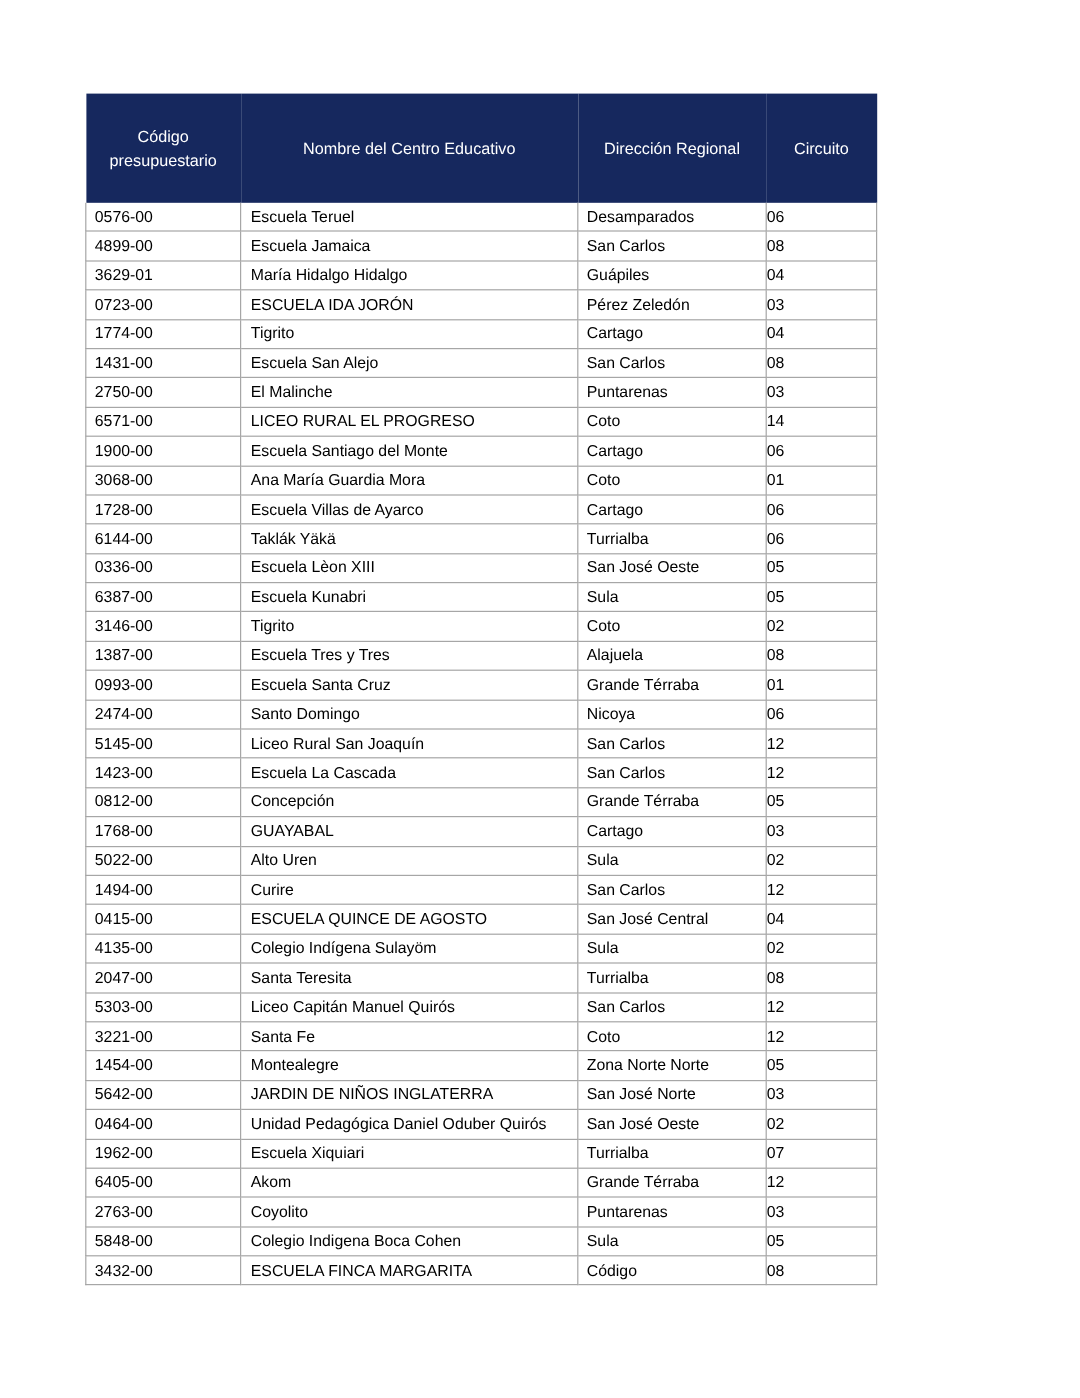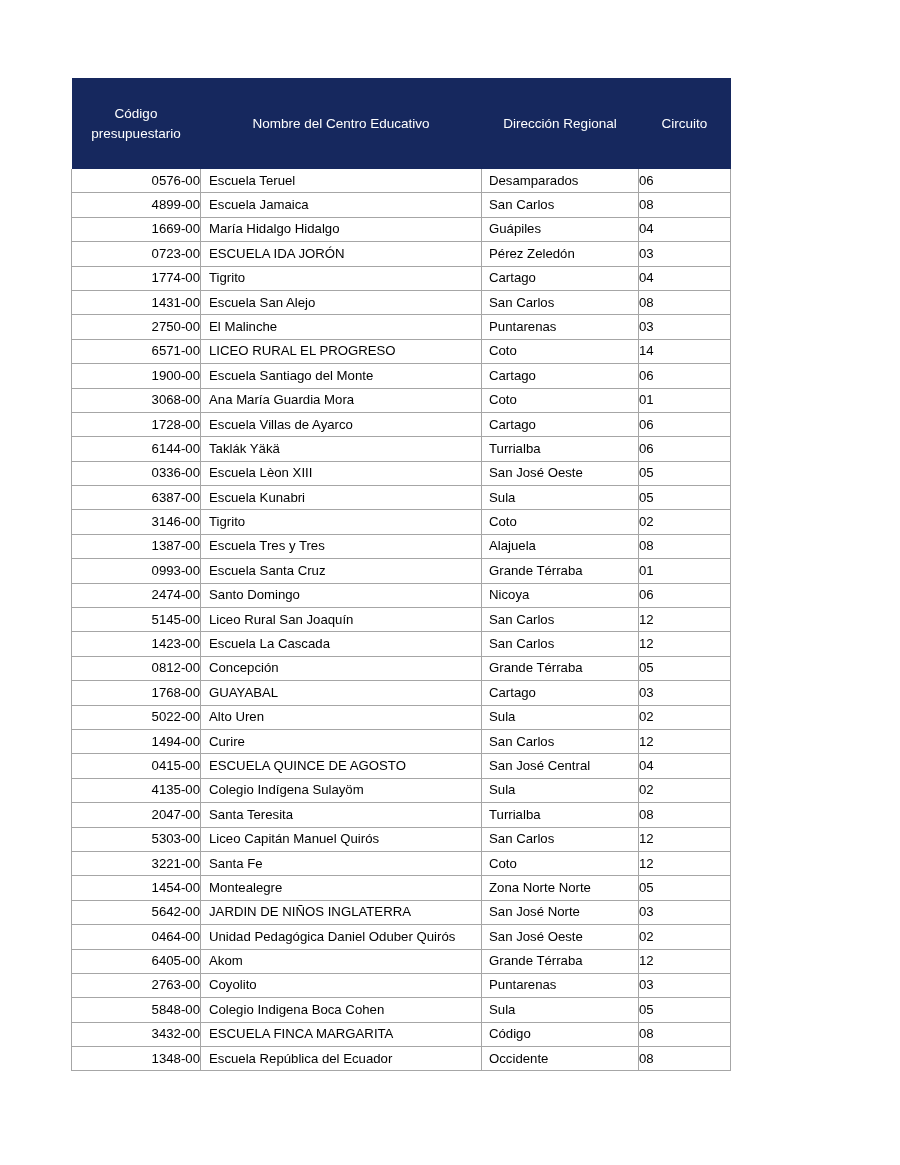--- a/index.html
+++ b/index.html
@@ -55,21 +55,21 @@
     color: #000000;
     height: 22.4px;
     line-height: 1.0;
     padding: 0 0 1px 0;
     vertical-align: middle;
     overflow: hidden;
     white-space: nowrap;
   }
   tbody td.cell-codigo {
     padding-left: 7px;
-    text-align: right;
+    text-align: left;
   }
   tbody td.cell-nombre {
     padding-left: 8px;
     text-align: left;
   }
   tbody td.cell-direccion {
     padding-left: 7px;
     text-align: left;
   }
   tbody td.cell-circuito {
@@ -108,21 +108,21 @@
             <td class="cell-direccion">Desamparados</td>
             <td class="cell-circuito">06</td>
           </tr>
           <tr>
             <td class="cell-codigo">4899-00</td>
             <td class="cell-nombre">Escuela Jamaica</td>
             <td class="cell-direccion">San Carlos</td>
             <td class="cell-circuito">08</td>
           </tr>
           <tr>
-            <td class="cell-codigo">1669-00</td>
+            <td class="cell-codigo">3629-01</td>
             <td class="cell-nombre">María Hidalgo Hidalgo</td>
             <td class="cell-direccion">Guápiles</td>
             <td class="cell-circuito">04</td>
           </tr>
           <tr>
             <td class="cell-codigo">0723-00</td>
             <td class="cell-nombre">ESCUELA IDA JORÓN</td>
             <td class="cell-direccion">Pérez Zeledón</td>
             <td class="cell-circuito">03</td>
           </tr>
@@ -288,20 +288,26 @@
             <td class="cell-direccion">San José Norte</td>
             <td class="cell-circuito">03</td>
           </tr>
           <tr>
             <td class="cell-codigo">0464-00</td>
             <td class="cell-nombre">Unidad Pedagógica Daniel Oduber Quirós</td>
             <td class="cell-direccion">San José Oeste</td>
             <td class="cell-circuito">02</td>
           </tr>
           <tr>
+            <td class="cell-codigo">1962-00</td>
+            <td class="cell-nombre">Escuela Xiquiari</td>
+            <td class="cell-direccion">Turrialba</td>
+            <td class="cell-circuito">07</td>
+          </tr>
+          <tr>
             <td class="cell-codigo">6405-00</td>
             <td class="cell-nombre">Akom</td>
             <td class="cell-direccion">Grande Térraba</td>
             <td class="cell-circuito">12</td>
           </tr>
           <tr>
             <td class="cell-codigo">2763-00</td>
             <td class="cell-nombre">Coyolito</td>
             <td class="cell-direccion">Puntarenas</td>
             <td class="cell-circuito">03</td>
@@ -309,24 +315,18 @@
           <tr>
             <td class="cell-codigo">5848-00</td>
             <td class="cell-nombre">Colegio Indigena Boca Cohen</td>
             <td class="cell-direccion">Sula</td>
             <td class="cell-circuito">05</td>
           </tr>
           <tr>
             <td class="cell-codigo">3432-00</td>
             <td class="cell-nombre">ESCUELA FINCA MARGARITA</td>
             <td class="cell-direccion">Código</td>
-            <td class="cell-circuito">08</td>
-          </tr>
-          <tr>
-            <td class="cell-codigo">1348-00</td>
-            <td class="cell-nombre">Escuela República del Ecuador</td>
-            <td class="cell-direccion">Occidente</td>
             <td class="cell-circuito">08</td>
           </tr>
         </tbody>
     </table>
   </div>
 </div>
 
 </body></html>

